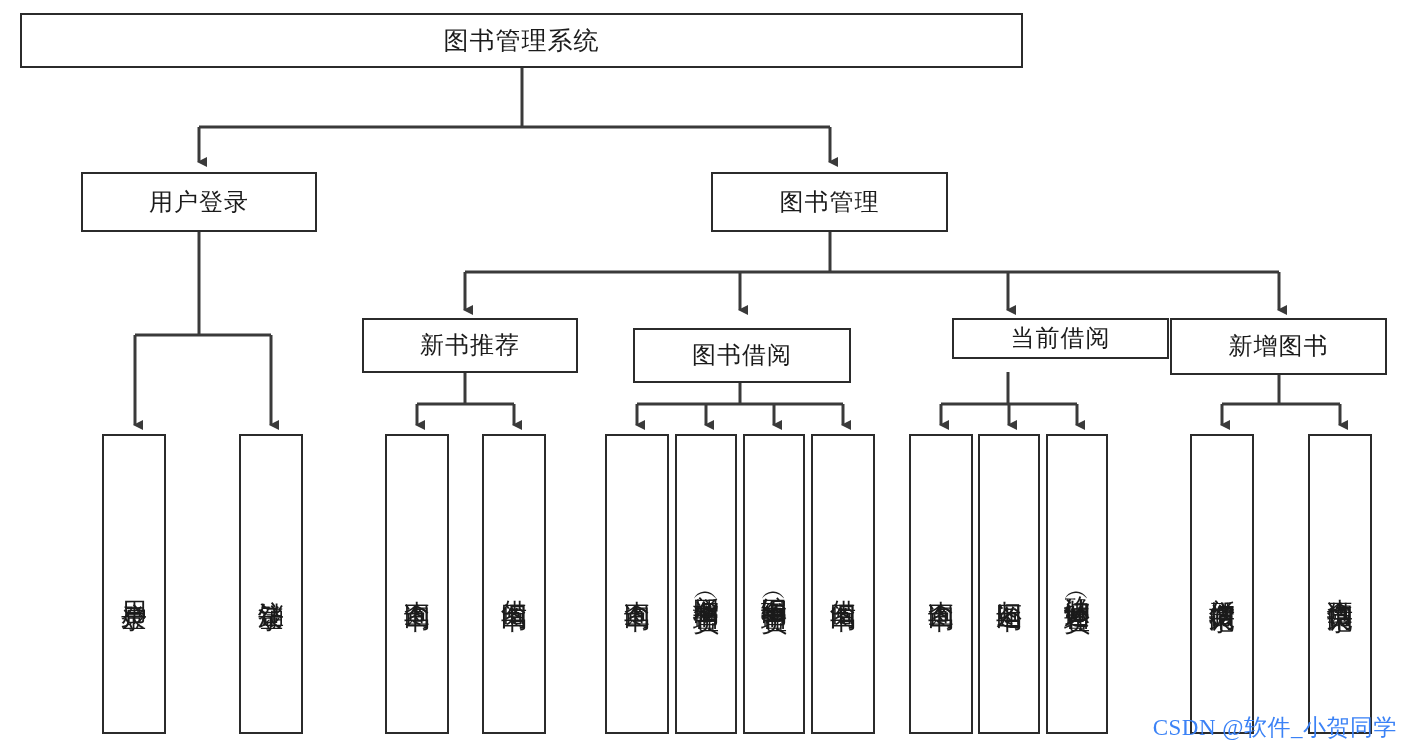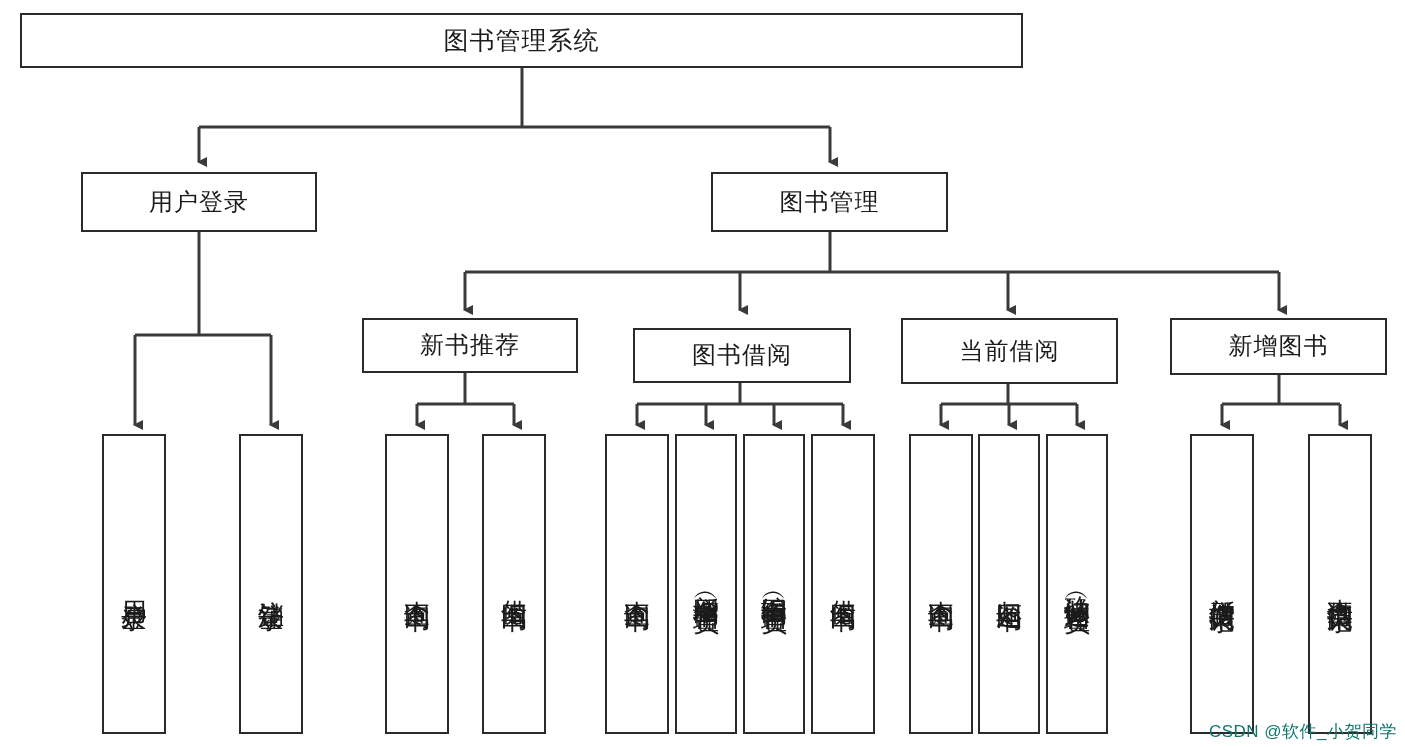--- a/index.html
+++ b/index.html
@@ -60,26 +60,26 @@
   }
   .node-v .vtext {
     writing-mode: vertical-rl;
     text-orientation: upright;
     display: block;
   }
   #watermark {
     position: absolute;
     right: 8px;
     bottom: 4px;
-    font-size: 17px;
-    color: #0f766e;
+    font-size: 23px;
+    color: #3b82f6;
     letter-spacing: 0.5px;
     z-index: 5;
     white-space: nowrap;
-    font-family: Liberation Sans, sans-serif;
+    font-family: Liberation Serif, serif;
   }
 </style>
 </head>
 <body>
 
 <div id="diagram-root">
 
   <svg id="edges-layer" viewBox="0 0 1405 747" width="1405" height="747" xmlns="http://www.w3.org/2000/svg">
     <defs>
       <marker id="arrowhead" markerWidth="10" markerHeight="10" refX="5" refY="8" orient="auto" markerUnits="userSpaceOnUse">
@@ -140,21 +140,21 @@
   <div class="node node-h" style="left:711px; top:172px; width:237px; height:60px;">
     <span>图书管理</span>
   </div>
 
   <div class="node node-h" style="left:362px; top:318px; width:216px; height:55px;">
     <span>新书推荐</span>
   </div>
   <div class="node node-h" style="left:633px; top:328px; width:218px; height:55px;">
     <span>图书借阅</span>
   </div>
-  <div class="node node-h" style="left:901px; top:318px; width:217px; height:66px;">
+  <div class="node node-h" style="left:952px; top:318px; width:217px; height:41px;">
     <span>当前借阅</span>
   </div>
   <div class="node node-h" style="left:1170px; top:318px; width:217px; height:57px;">
     <span>新增图书</span>
   </div>
 
   <div class="node node-v" style="left:102px; top:434px; width:64px; height:300px;">
     <span class="vtext">用户登录</span>
   </div>
   <div class="node node-v" style="left:239px; top:434px; width:64px; height:300px;">

